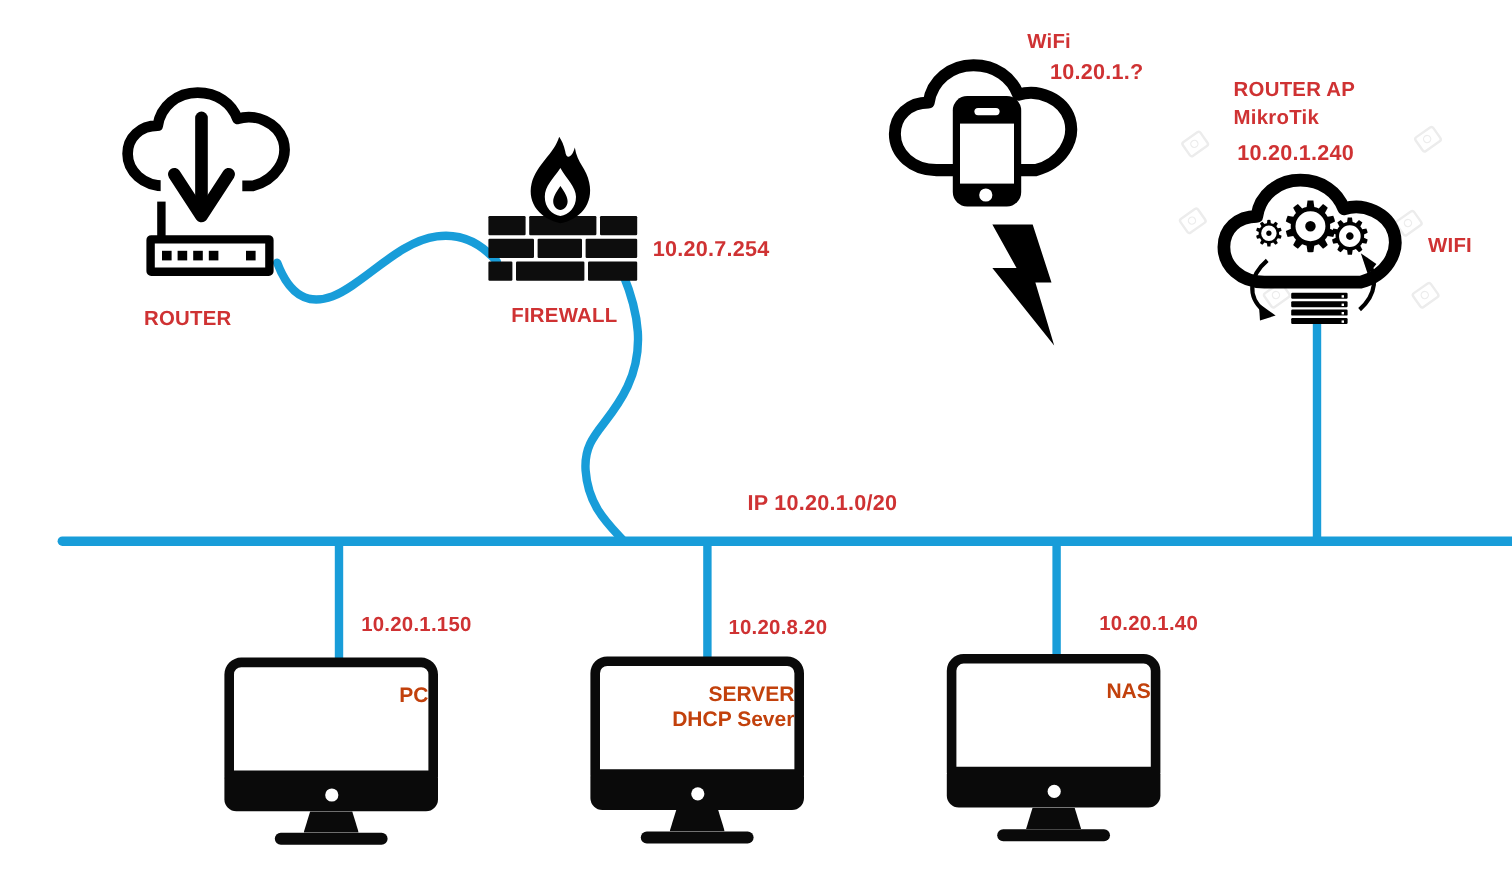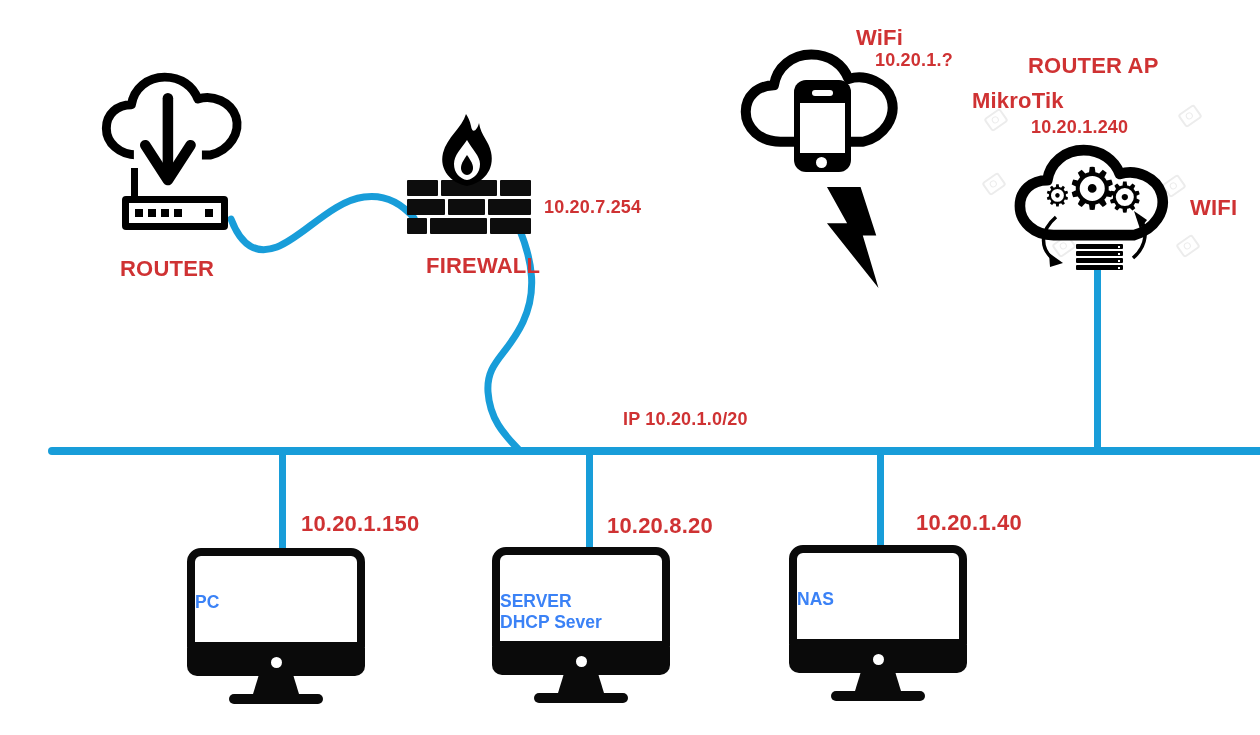--- a/index.html
+++ b/index.html
@@ -3,21 +3,21 @@
 <meta charset="utf-8">
 <style>
   html,body{margin:0;padding:0;background:#fff;}
   #canvas{
     position:relative;width:1260px;height:735px;background:#ffffff;overflow:hidden;
     font-family:"Liberation Sans", sans-serif;
   }
   svg{display:block;}
   
   .lbl{
-    position:absolute;color:#cf3233;font-weight:bold;font-size:22px;
+    position:absolute;color:#cf3233;font-weight:bold;font-size:17px;
     white-space:nowrap;z-index:4;letter-spacing:.2px;
   }
   .lbl.ip{font-size:18px;}
   
   .blue-line{position:absolute;background:#189dd9;z-index:1;}
   
   #cable-layer{position:absolute;left:0;top:0;z-index:1;pointer-events:none;}
   #top-vector-layer{position:absolute;left:0;top:0;z-index:3;pointer-events:none;}
   .cloud-svg{position:absolute;z-index:2;}
   
@@ -42,22 +42,22 @@
   .stack{position:absolute;left:1076px;top:244px;width:47px;z-index:3;}
   .stack .bar{position:relative;height:5px;background:#000;margin-bottom:2px;border-radius:1px;}
   .stack .bar .pdot{position:absolute;right:3px;top:1.5px;width:2.5px;height:2.5px;background:#fff;}
   
   .monitor{position:absolute;width:178px;height:160px;z-index:2;}
   .mscreen{
     position:absolute;left:0;top:0;width:178px;height:102px;background:#fff;
     border:8px solid #0a0a0a;border-radius:14px 14px 3px 3px;box-sizing:border-box;
   }
   .mlabel{
-    position:absolute;left:0;top:36px;width:100%;text-align:left;
-    color:#3b82f6;font-weight:bold;font-size:17.5px;line-height:21px;
+    position:absolute;left:0;top:13px;width:100%;text-align:right;
+    color:#c2410c;font-weight:bold;font-size:17.5px;line-height:21px;
   }
   .mbezel{
     position:absolute;left:0;top:100px;width:178px;height:28px;background:#0a0a0a;
     border-radius:0 0 10px 10px;
   }
   .mdot{position:absolute;left:83.5px;top:8.5px;width:11px;height:11px;background:#fff;border-radius:50%;}
   .mneck{
     position:absolute;left:66px;top:128px;width:46px;height:18px;background:#0a0a0a;
     clip-path:polygon(12% 0,88% 0,100% 100%,0 100%);
   }
@@ -211,22 +211,22 @@
       </div>
     <div class="mneck"></div>
       <div class="mbase"></div>
   </div>
 
   <div class="lbl" style="left:120px;top:256px">ROUTER</div>
   <div class="lbl" style="left:426px;top:253px">FIREWALL</div>
   <div class="lbl ip" style="left:544px;top:197px">10.20.7.254</div>
   <div class="lbl" style="left:856px;top:25px">WiFi</div>
   <div class="lbl ip" style="left:875px;top:50px">10.20.1.?</div>
-  <div class="lbl" style="left:1028px;top:53px">ROUTER AP</div>
-  <div class="lbl" style="left:972px;top:88px">MikroTik</div>
+  <div class="lbl" style="left:1028px;top:65px">ROUTER AP</div>
+  <div class="lbl" style="left:1028px;top:88px">MikroTik</div>
   <div class="lbl ip" style="left:1031px;top:117px">10.20.1.240</div>
   <div class="lbl" style="left:1190px;top:195px">WIFI</div>
   <div class="lbl ip" style="left:623px;top:409px">IP 10.20.1.0/20</div>
   <div class="lbl" style="left:301px;top:511px">10.20.1.150</div>
   <div class="lbl" style="left:607px;top:513px">10.20.8.20</div>
   <div class="lbl" style="left:916px;top:510px">10.20.1.40</div>
 
 </div>
 
 </body></html>

